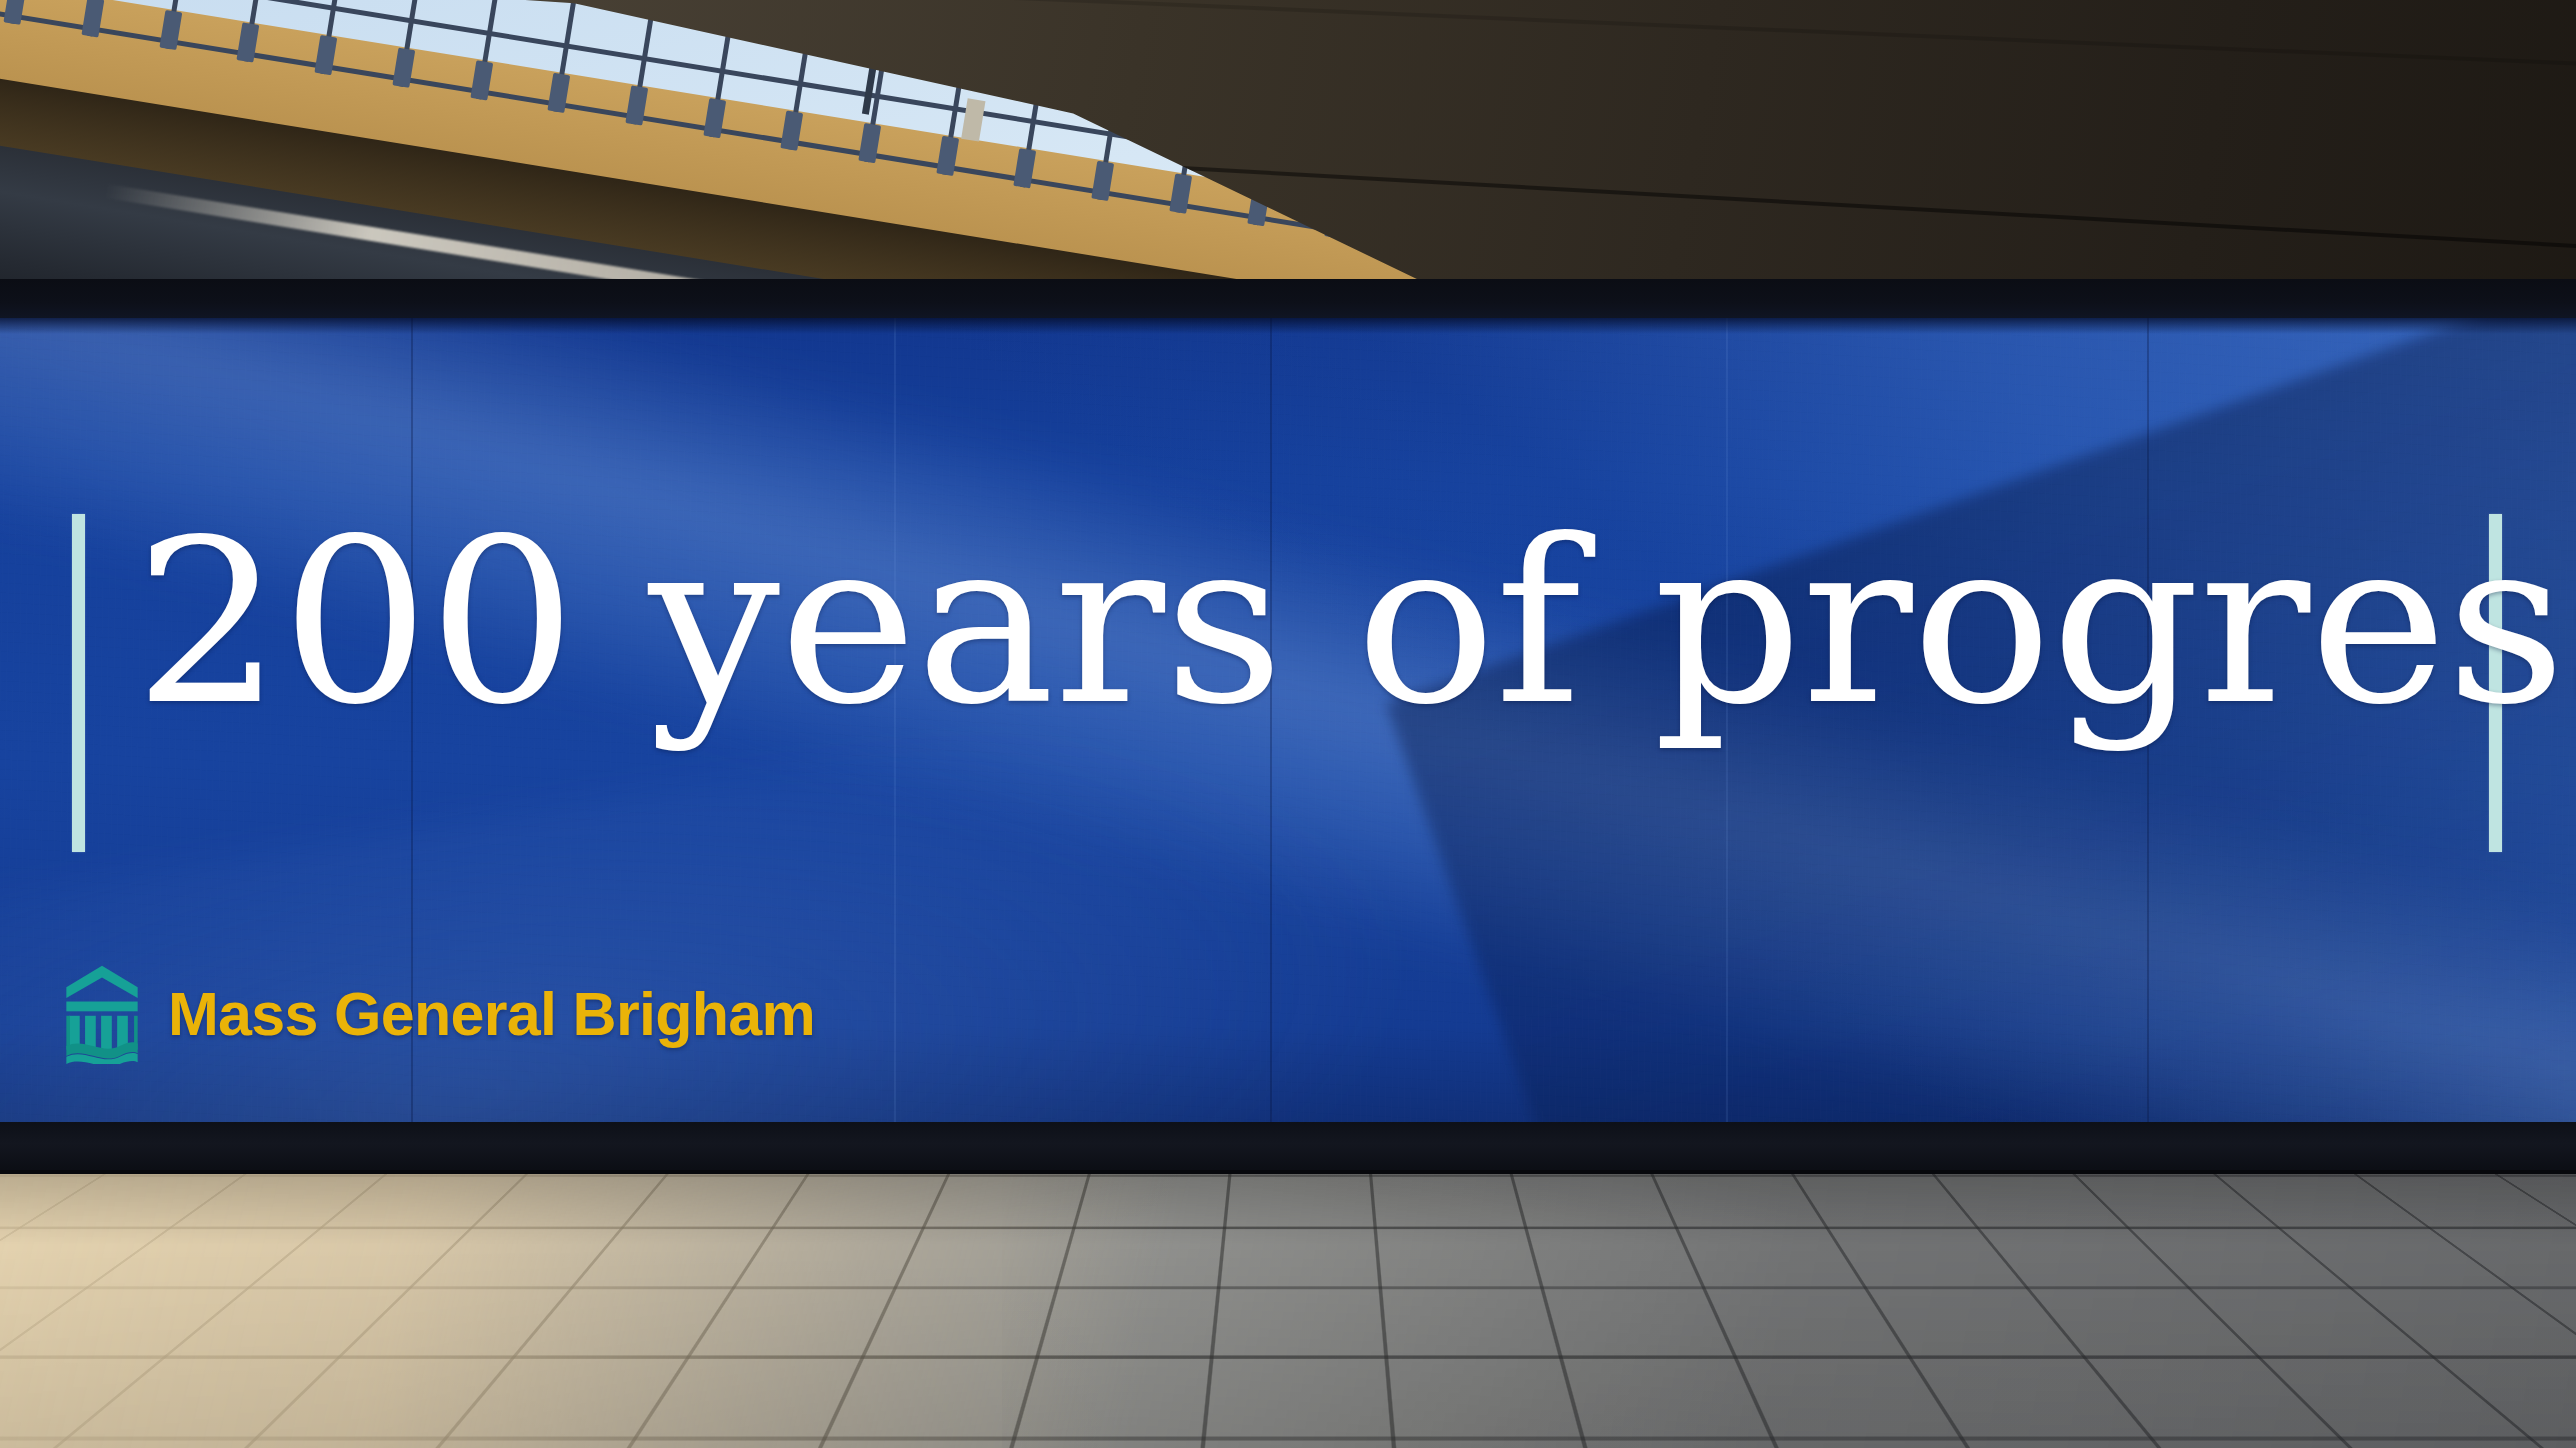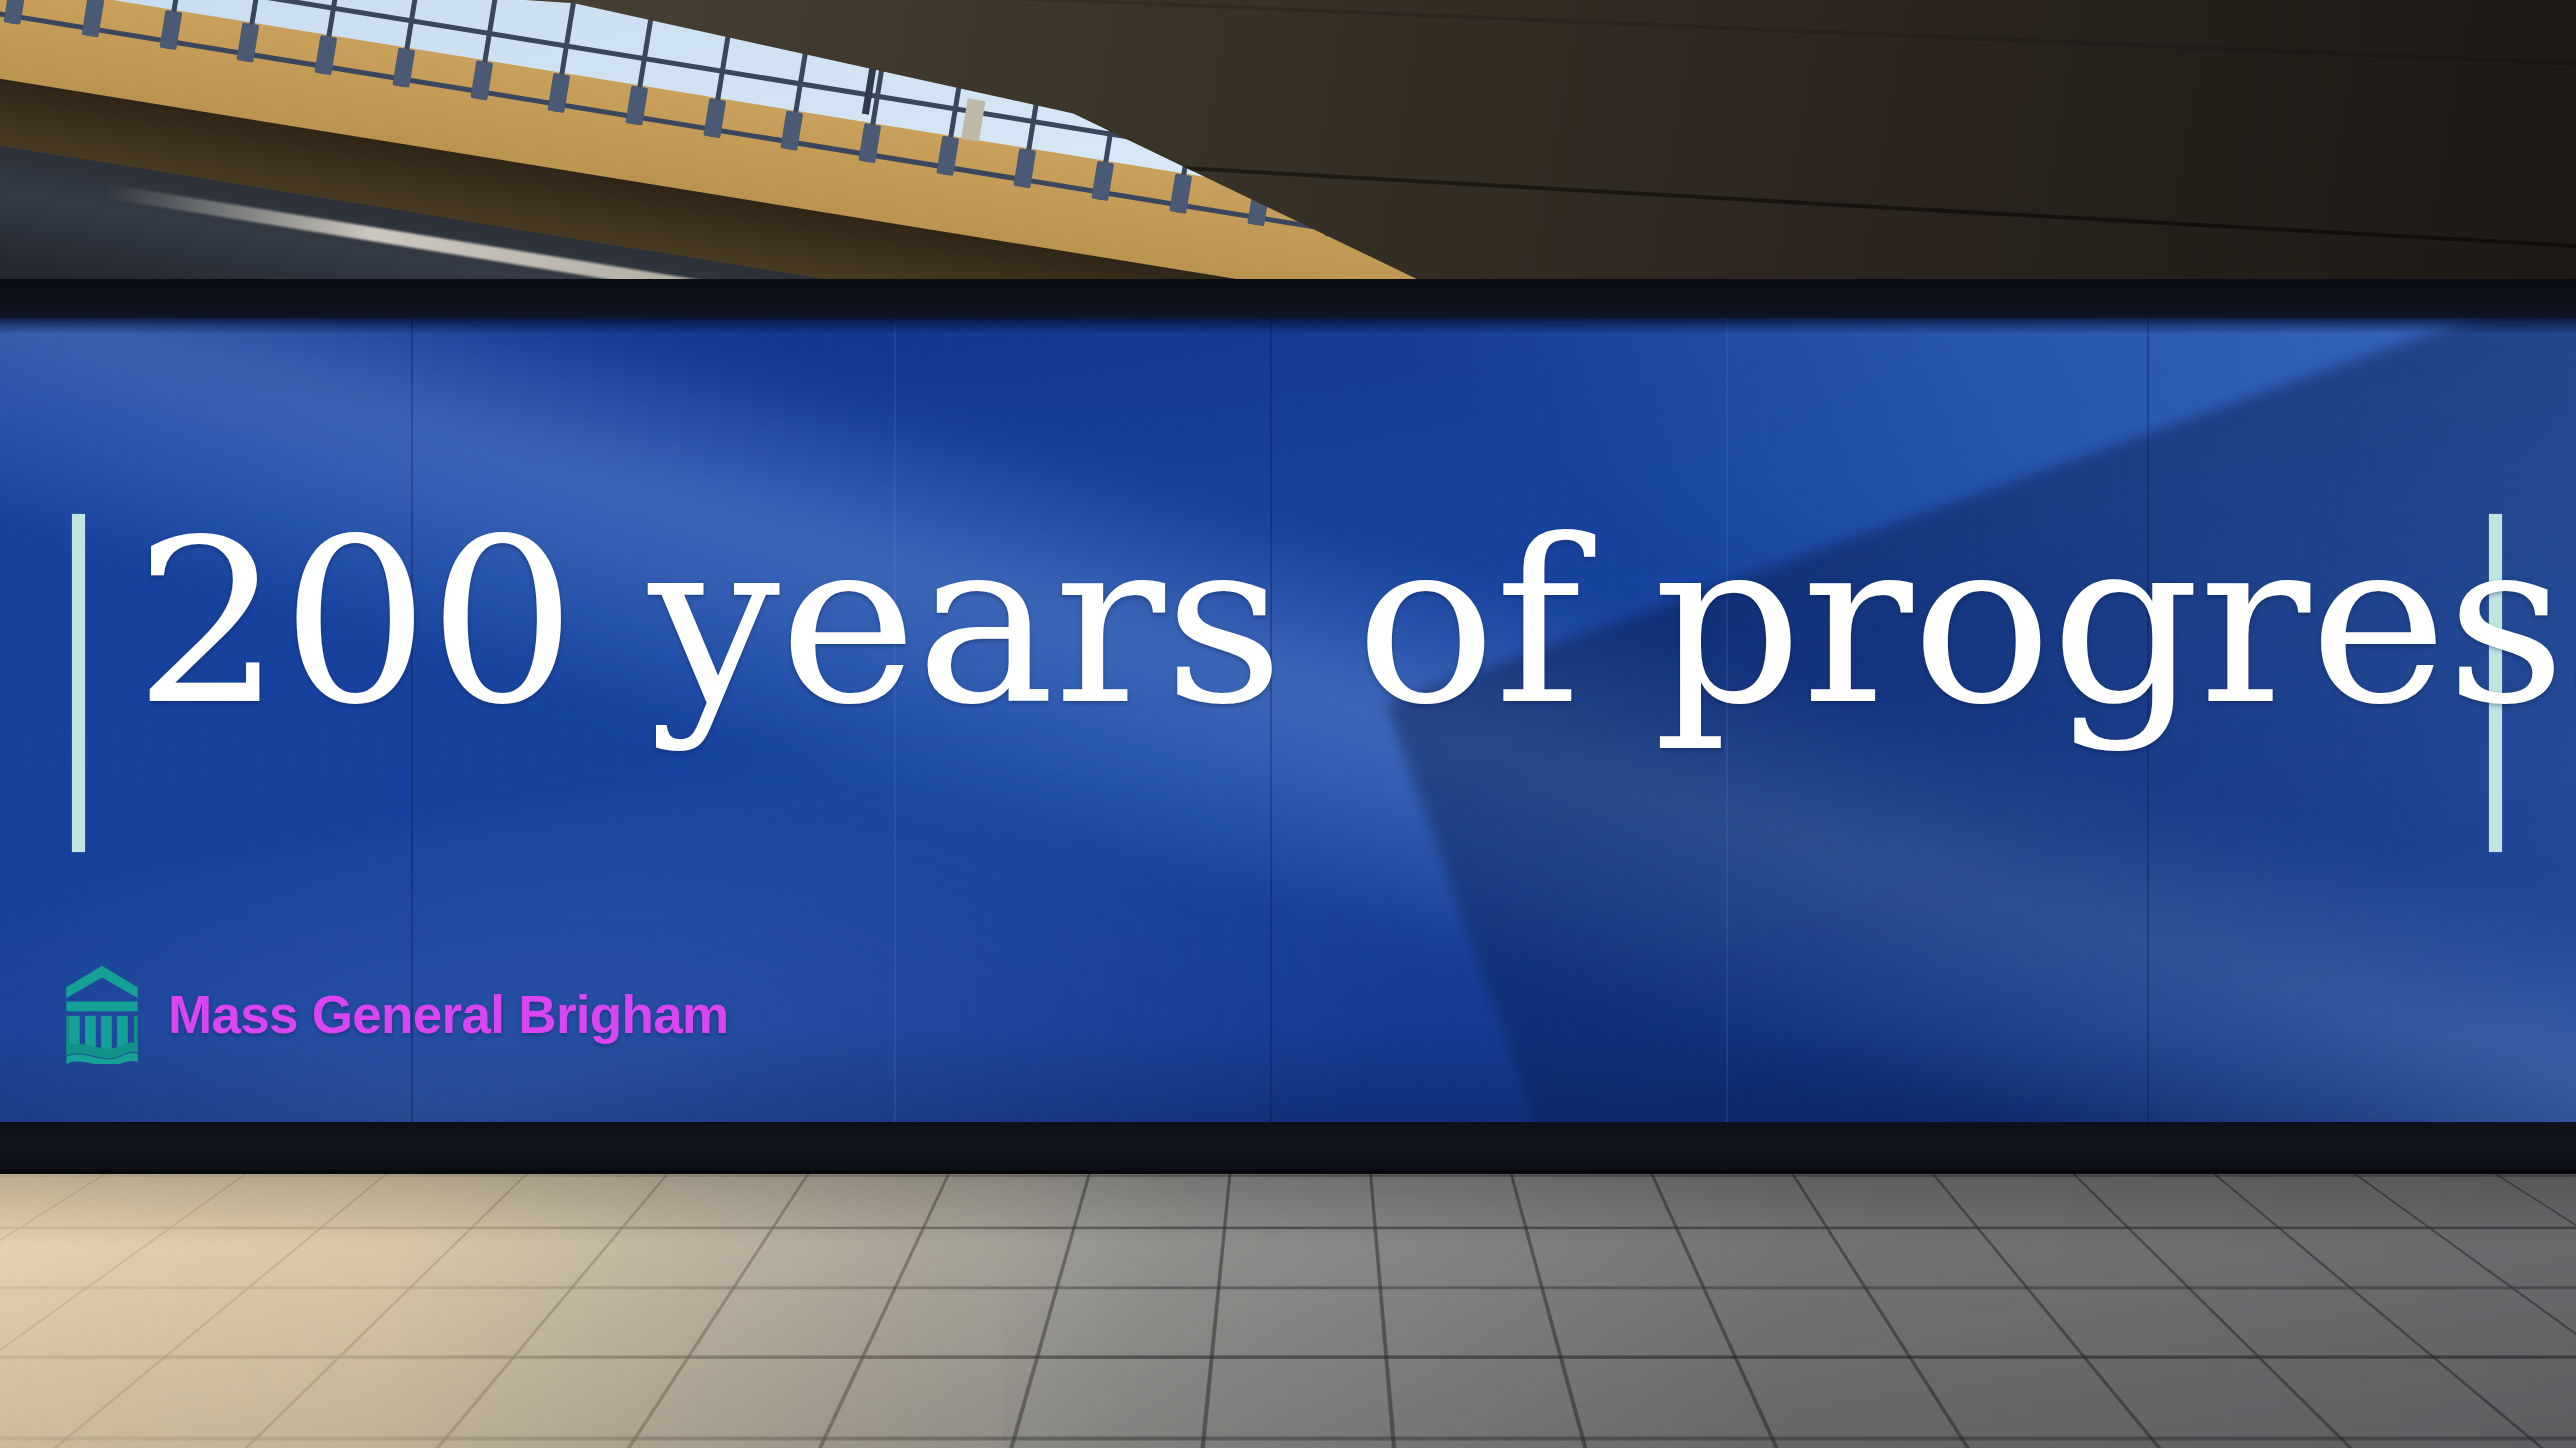--- a/index.html
+++ b/index.html
@@ -237,24 +237,24 @@
   .logo {
     position: absolute;
     left: 61px;
     top: 964px;
     display: flex;
     align-items: center;
     gap: 25px;
   }
   .logo-mark { width: 82px; height: 100px; display: block; }
   .logo-word {
-    color: #d946ef;
+    color: #eab308;
     font-family: "Liberation Sans", sans-serif;
     font-weight: 700;
-    font-size: 53px;
+    font-size: 61px;
     letter-spacing: -0.7px;
     line-height: 1;
     text-shadow: 0 1.8px 4.5px rgba(3,16,56,.35);
     white-space: nowrap;
   }
 
   
   .plinth {
     position: absolute;
     left: 0; top: 1122px;

